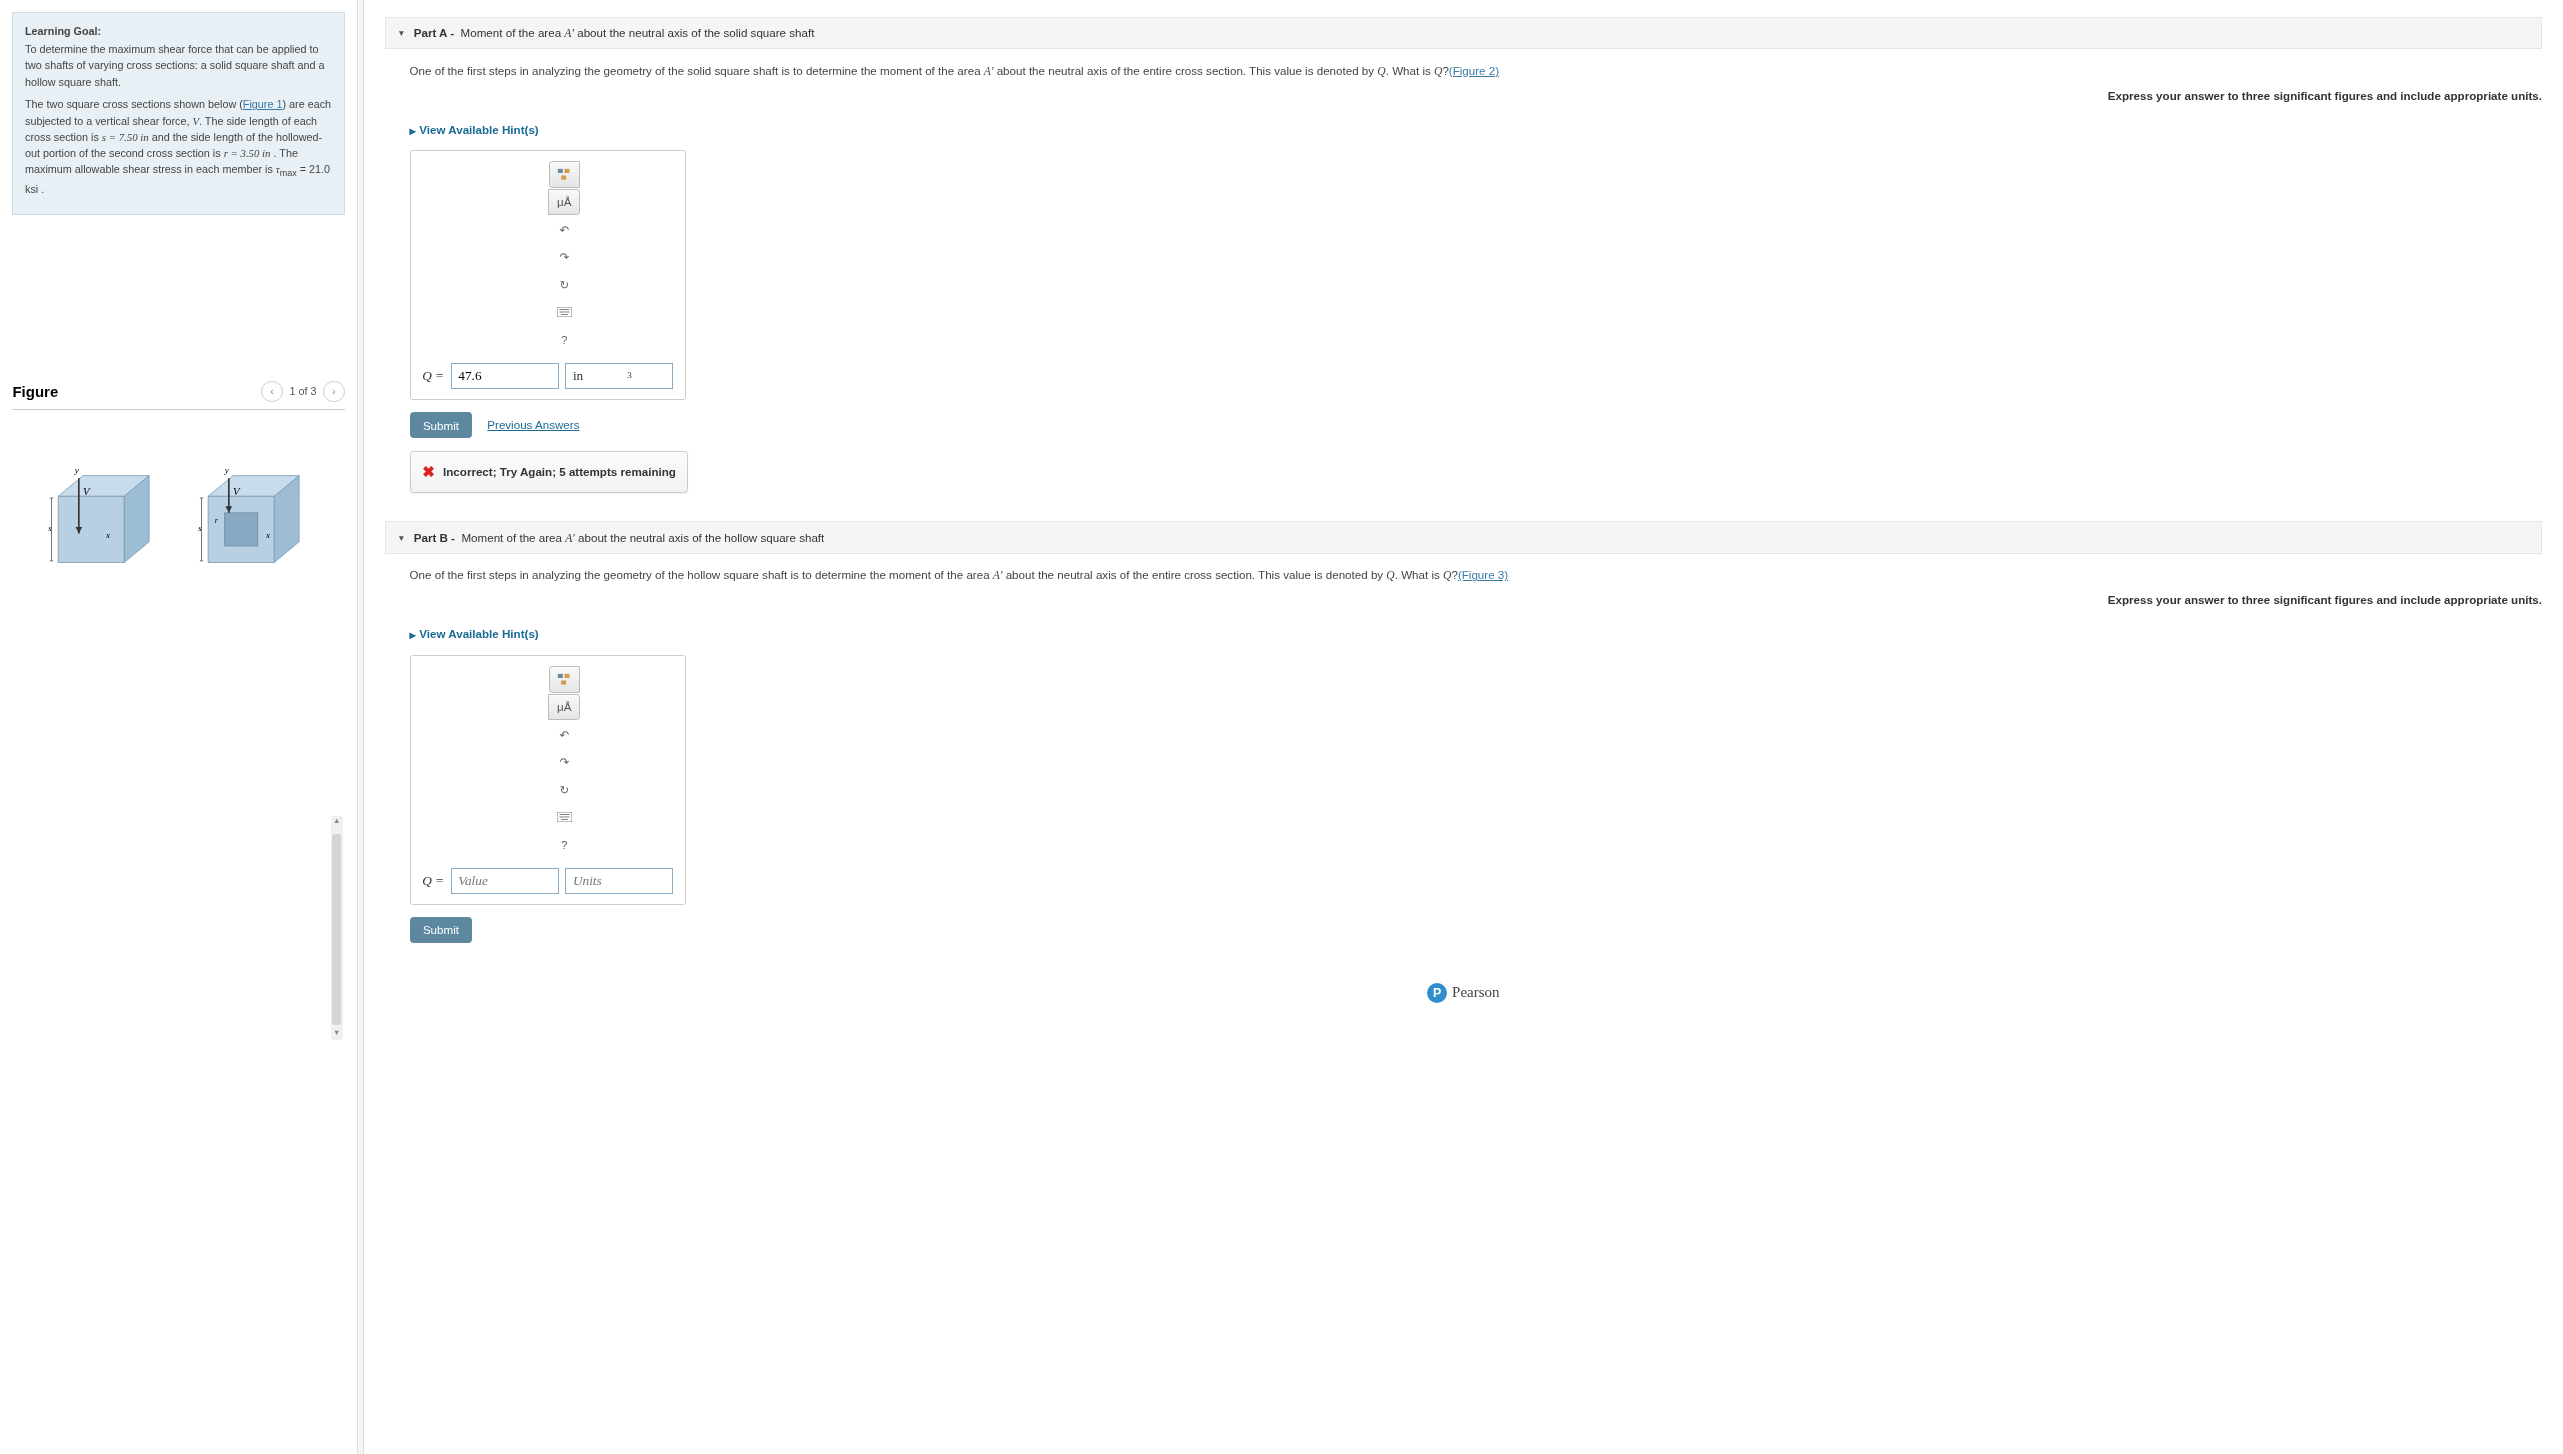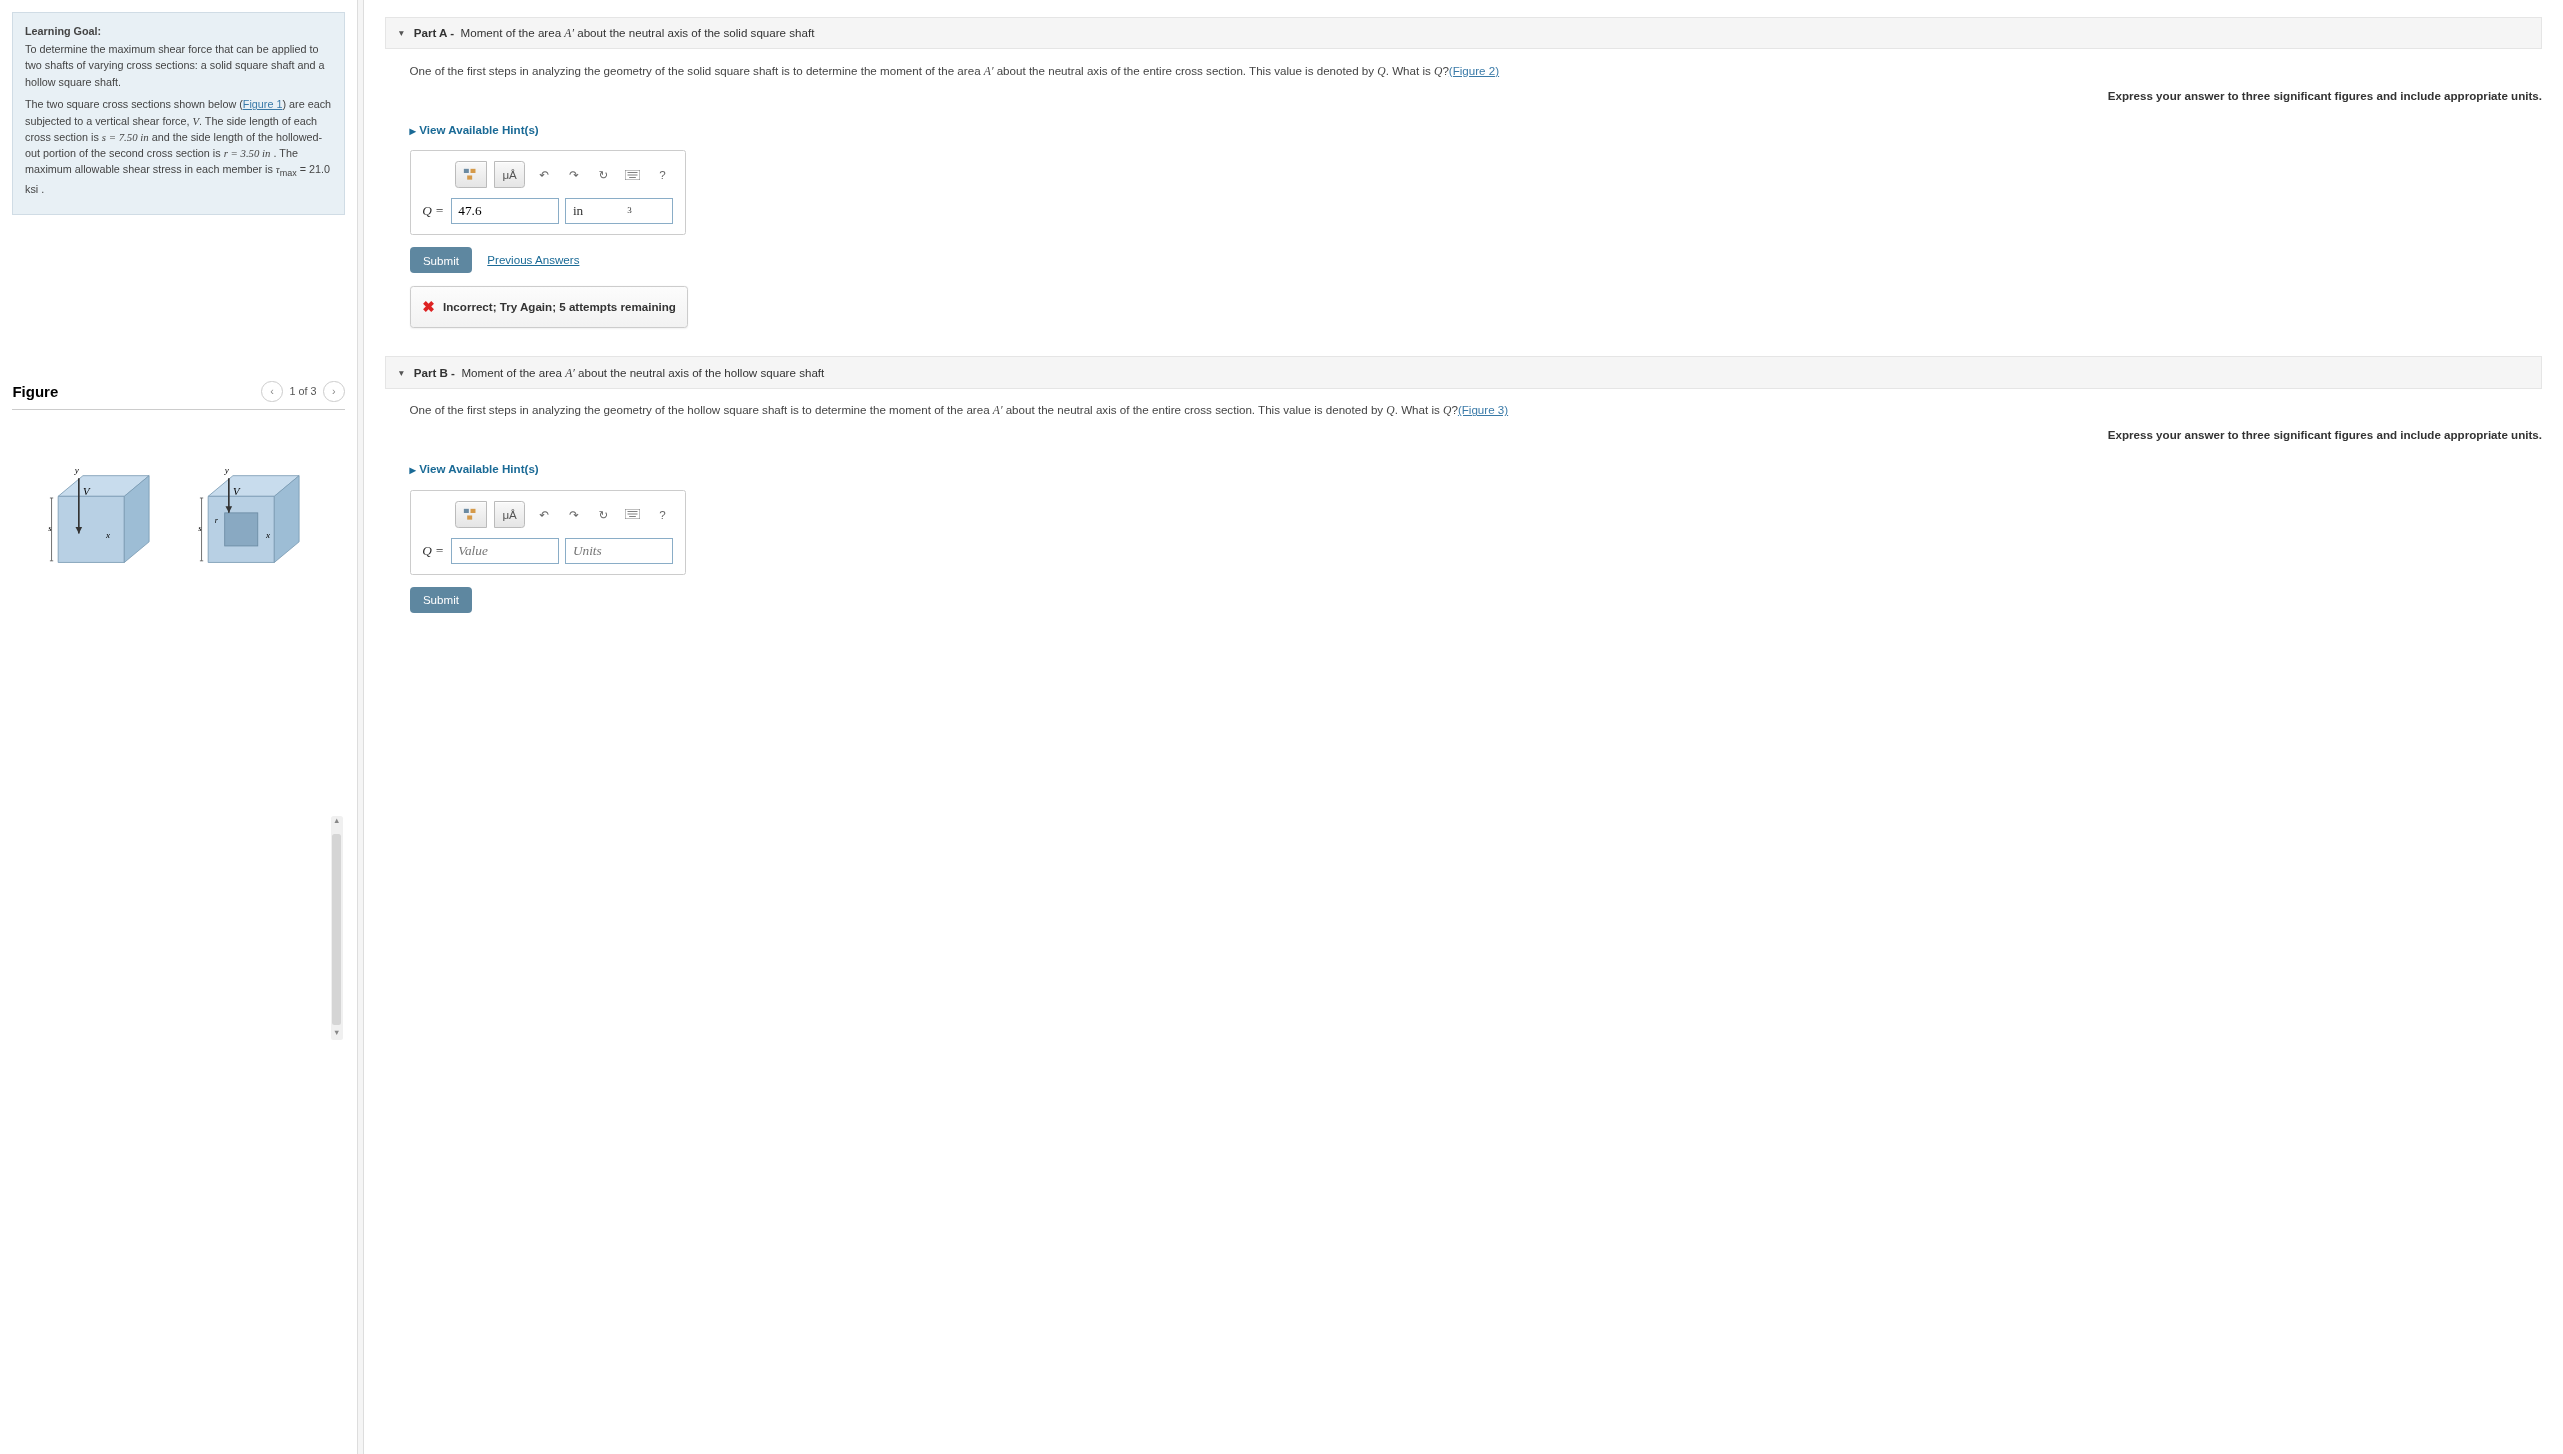--- a/index.html
+++ b/index.html
@@ -24,21 +24,21 @@
 .toggle-icon { color: #555; margin-right: 8.3px; font-size: 8.3px; cursor: pointer; display: inline-block; }
 .toggle-icon.down { transform: none; }
 .part-label { font-weight: bold; color: #333; margin-right: 3.3px; }
 .question-body { padding: 12.4px 0 12.4px 25px; font-size: 11.6px; line-height: 1.5; }
 .question-text { margin-bottom: 6.6px; color: #444; }
 .fig-link2 { color: #3a7aa8; text-decoration: underline; cursor: pointer; }
 .instruction { font-weight: bold; color: #333; margin: 6.6px 0 10px 0; text-align: right; }
 .hints-link { color: #1a6a96; font-weight: bold; font-size: 11.6px; cursor: pointer; margin: 6.6px 0 12.4px 0; display: inline-block; }
 .hints-link .tri { color: #1a6a96; margin-right: 3.3px; font-size: 8.3px; }
 .answer-box { border: 0.8px solid #ccc; border-radius: 2.5px; display: inline-block; padding: 10px 11.6px; background: #fff; }
-.toolbar { display: flex; align-items: center; gap: 8px; margin-bottom: 10px; padding-left: 33px; }
+.toolbar { display: flex; align-items: center; gap: 1px; margin-bottom: 10px; padding-left: 33px; flex-direction: column; }
 .tool-btn { width: 31.5px; height: 26.5px; border: 0.8px solid #bbb; border-radius: 3.3px; background: linear-gradient(#f9f9f9,#e5e5e5); display: flex; align-items: center; justify-content: center; cursor: pointer; color: #555; font-size: 11.6px; box-shadow: inset 0 0.8px 0 #fff; }
 .tool-btn.first { border-radius: 3.3px 0 0 3.3px; margin-right: -0.8px; }
 .tool-btn.second { border-radius: 0 3.3px 3.3px 0; }
 .tool-icon-only { width: 21.6px; border: none; background: none; box-shadow: none; color: #666; }
 .answer-row { display: flex; align-items: center; gap: 6.6px; }
 .answer-label { font-style: italic; font-family: 'Times New Roman', serif; font-size: 13.3px; }
 .answer-input { width: 108px; height: 26.5px; border: 0.8px solid #8aadc7; padding: 3.3px 6.6px; font-size: 13.3px; background: #fff; font-family: 'Times New Roman', serif; }
 .answer-input.placeholder-style { font-style: italic; color: #888; }
 .submit-row { margin-top: 11.6px; display: flex; align-items: center; gap: 15px; }
 .submit-btn { background: #5e87a0; color: #fff; border: none; padding: 6.6px 13.3px; font-size: 11.6px; cursor: pointer; border-radius: 4px; }
@@ -227,15 +227,18 @@
             <input class="answer-input placeholder-style" placeholder="Value" style="">
             <input class="answer-input placeholder-style" placeholder="Units" style="">
           </div>
         </div>
       </div>
       <div class="submit-row">
         <button class="submit-btn">Submit</button>
       </div>
     </div>
 
+    <div class="pearson-footer">
+      <span class="pearson-p">P</span><span>Pearson</span>
+    </div>
   </div>
 </div>
 
 
 </body></html>

